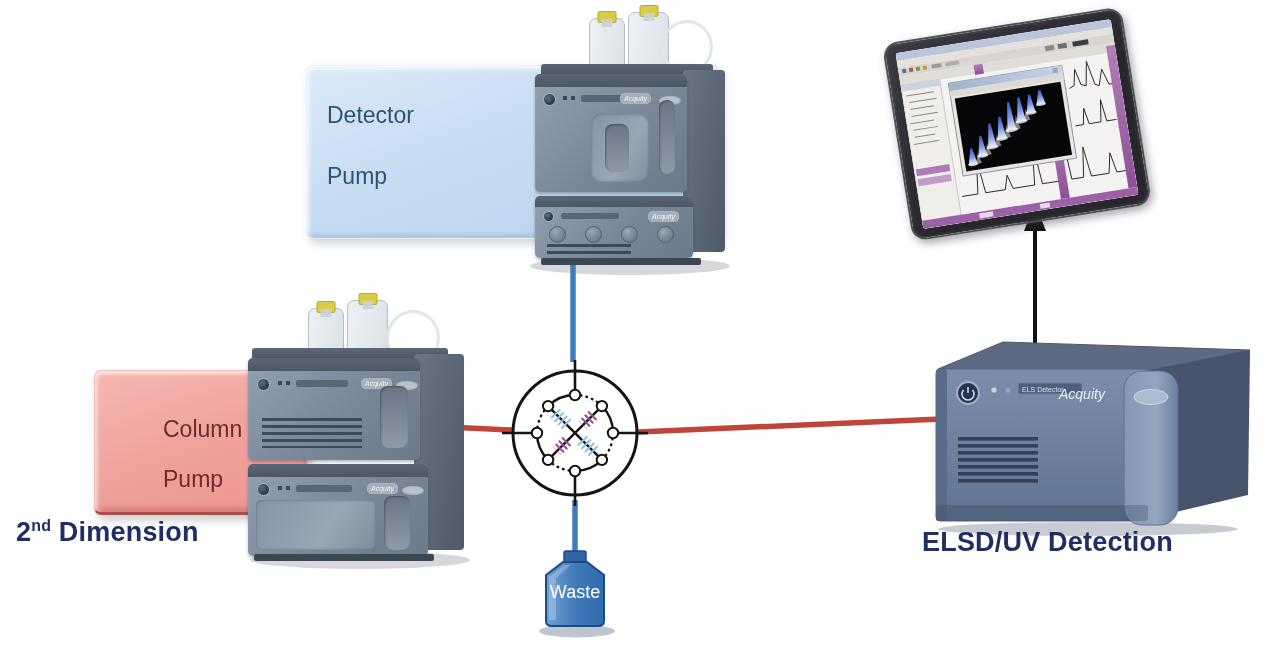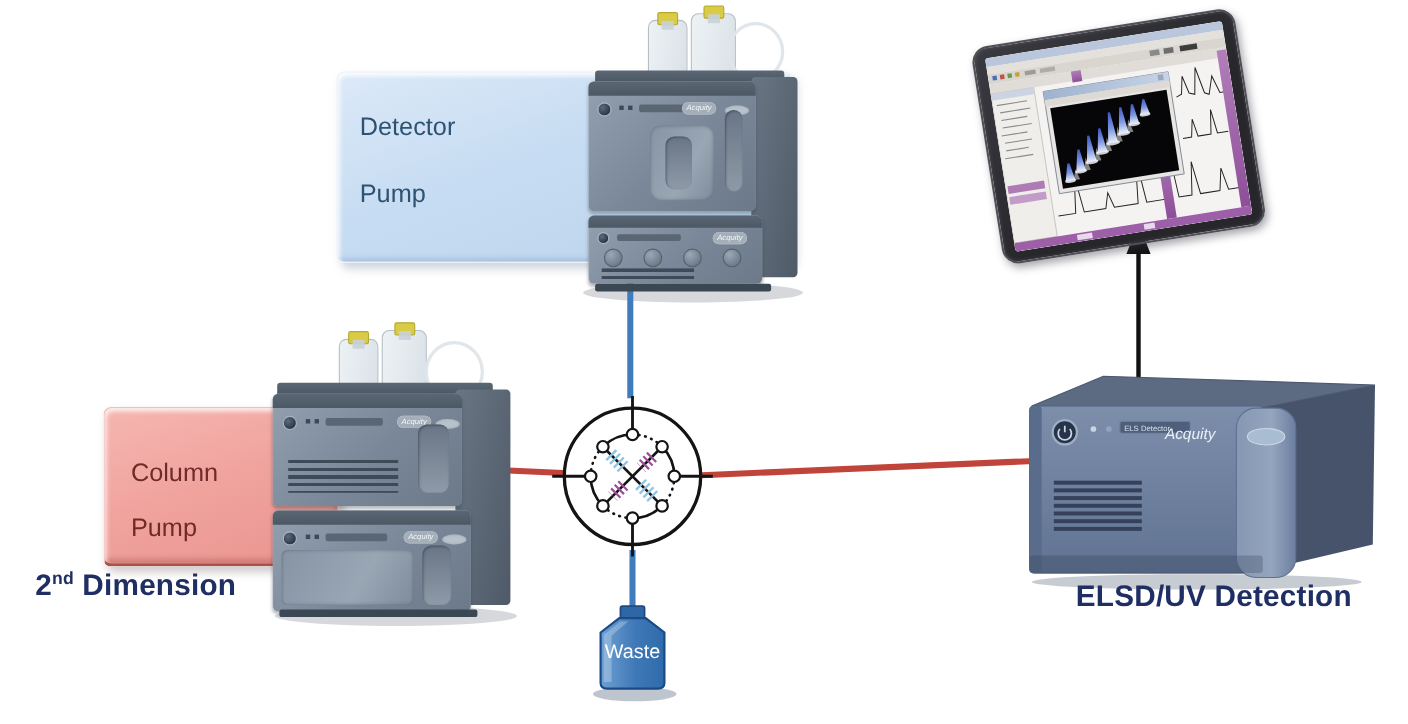--- a/index.html
+++ b/index.html
@@ -7,42 +7,42 @@
     position:relative;width:1280px;height:658px;background:#ffffff;overflow:hidden;
     font-family:"Liberation Sans", sans-serif;
   }
   
   .dim-label{
     position:absolute;font-weight:bold;font-size:27px;color:#1F2E63;letter-spacing:.2px;z-index:6;
     white-space:nowrap;
   }
   .dim-label sup{font-size:16px;vertical-align:super;line-height:0;}
   #label-first{left:308px;top:26px;}
-  #label-second{left:32px;top:517px;}
-  #label-detection{left:978px;top:527px;}
+  #label-second{left:16px;top:517px;}
+  #label-detection{left:922px;top:527px;}
   
   .legend-box{
     position:absolute;border-radius:7px;z-index:1;
   }
   #box-first{
     left:306px;top:65px;width:412px;height:172px;
     background:linear-gradient(160deg,#DCE9F8 0%,#C6DCF2 45%,#BBD3EC 100%);
     box-shadow:inset 2px 3px 4px rgba(255,255,255,.9), inset -2px -3px 5px rgba(130,160,195,.45), 4px 5px 8px rgba(120,135,155,.35);
     border:1px solid #E9F1FA;
   }
   #box-second{
     left:94px;top:370px;width:212px;height:141px;
     background:linear-gradient(160deg,#F6B6B1 0%,#F0A29D 50%,#EA948F 100%);
     box-shadow:inset 2px 3px 4px rgba(255,255,255,.75), inset -2px -4px 5px rgba(160,70,65,.35), 4px 5px 8px rgba(135,120,125,.4);
     border:1px solid #F4BDB8;
     border-bottom:3px solid #A8514B;
   }
   .legend-text{position:absolute;font-size:23px;white-space:nowrap;}
   .blue-text{color:#2E5272;}
-  .pink-text{color:#6E2B28;}
+  .pink-text{color:#6E2B28;margin-left:44px;}
   #txt-injector{left:20px;top:36px;}
   #txt-pump1{left:20px;top:97px;}
   #txt-column{left:24px;top:45px;}
   #txt-pump2{left:24px;top:95px;}
   
   .abs-svg{position:absolute;left:0;top:0;}
   #flow-layer{z-index:2;}
   #valve-svg{left:495px;top:353px;z-index:3;}
   #detector-svg{left:928px;top:333px;z-index:3;}
   

